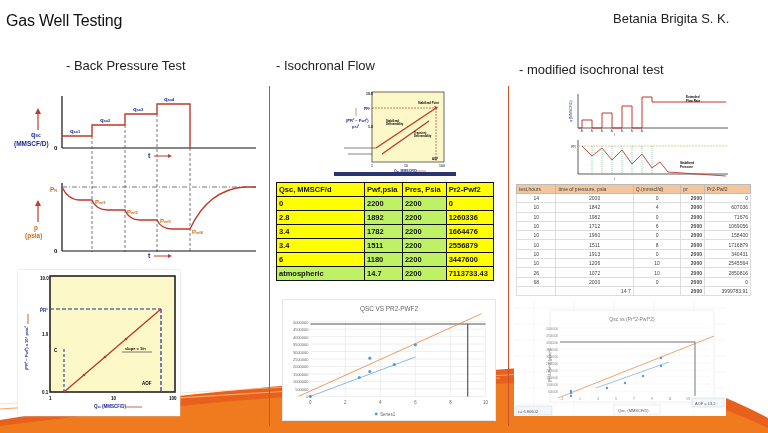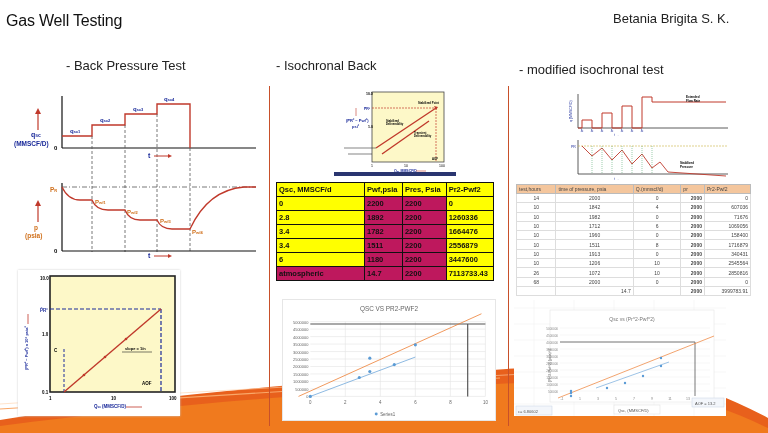--- a/index.html
+++ b/index.html
@@ -13,21 +13,21 @@
   .swoosh { position: absolute; left: 0; top: 360px; width: 768px; height: 73px; }
 
   .divider { position: absolute; top: 86px; width: 1px; height: 340px; background: #c8502a; }
 
   .panel-img { position: absolute; background: #fff; }
 
   
   table.iso { position: absolute; left: 276px; top: 182px; width: 218px; border-collapse: collapse; font-size: 7.5px; font-weight: bold; }
   table.iso td { border: 1px solid #111; padding: 1px 2px; height: 14px; white-space: nowrap; }
   table.iso td.y { background: #ffff00; }
-  table.iso td.w { background: #be185d; }
+  table.iso td.w { background: #bef264; }
 
   
   table.miso { position: absolute; left: 516px; top: 184px; width: 235px; border-collapse: collapse; font-size: 5px; color: #444; }
   table.miso th { background: #f4c69d; font-weight: normal; border: 1px solid #bbb; padding: 1px 2px; text-align: left; height: 9px; }
   table.miso td { border: 1px solid #ddd; padding: 0 2px; height: 9.3px; text-align: center; }
   table.miso td.r { text-align: right; }
   table.miso td.pr { text-align: right; font-weight: bold; }
 </style>
 </head>
 <body>
@@ -38,21 +38,21 @@
   <path d="M0,49 C200,36 360,28 500,18" stroke="#f9a86a" stroke-width="1.2" fill="none"></path>
   <path d="M0,44 C220,30 380,22 560,12" stroke="#ffd0a8" stroke-width="0.6" fill="none"></path>
 </svg>
 
 <div class="slide-title">Gas Well Testing</div>
 <div class="author">
   <div>Betania Brigita S. K.</div>
 </div>
 
 <div class="section-label" style="left:20px;margin-left:46px;">- Back Pressure Test</div>
-<div class="section-label" style="left:276px;">- Isochronal Back</div>
+<div class="section-label" style="left:276px;">- Isochronal Flow</div>
 <div class="section-label" style="left:519px; top:62px;">- modified isochronal test</div>
 
 <div class="divider" style="left:269px;"></div>
 <div class="divider" style="left:508px;"></div>
 
 <svg class="panel-img" style="left:12px; top:86px;" width="246" height="172" viewBox="0 0 246 172" font-family="Liberation Sans, sans-serif">
 
   <line x1="50" y1="10" x2="50" y2="62" stroke="#111" stroke-width="1.2"></line>
   <line x1="50" y1="62" x2="244" y2="62" stroke="#111" stroke-width="1.2"></line>
   <text x="42" y="64" font-size="6" font-weight="bold">0</text>

